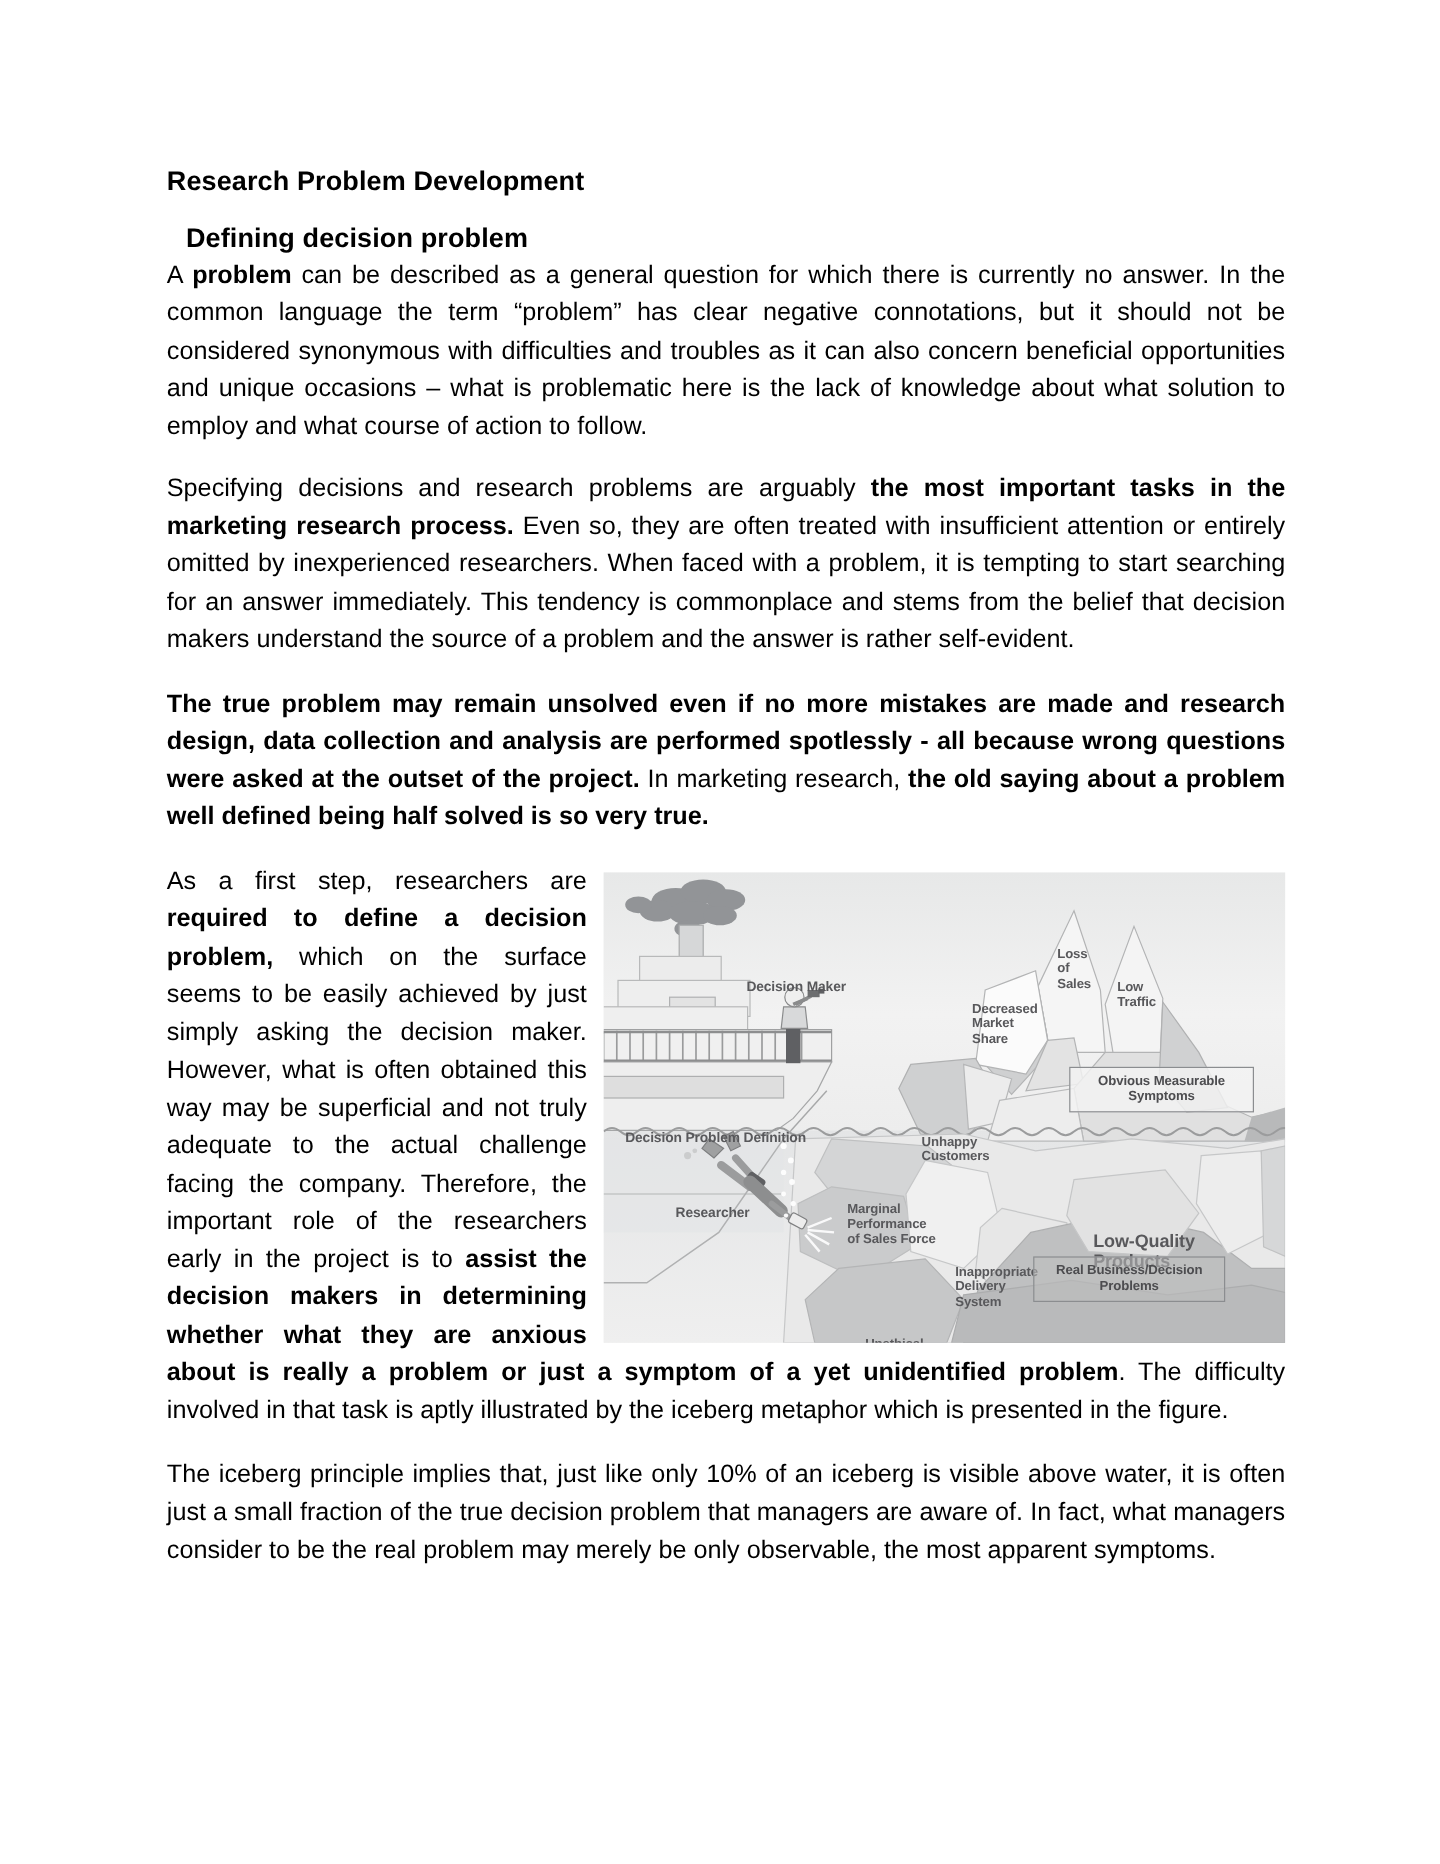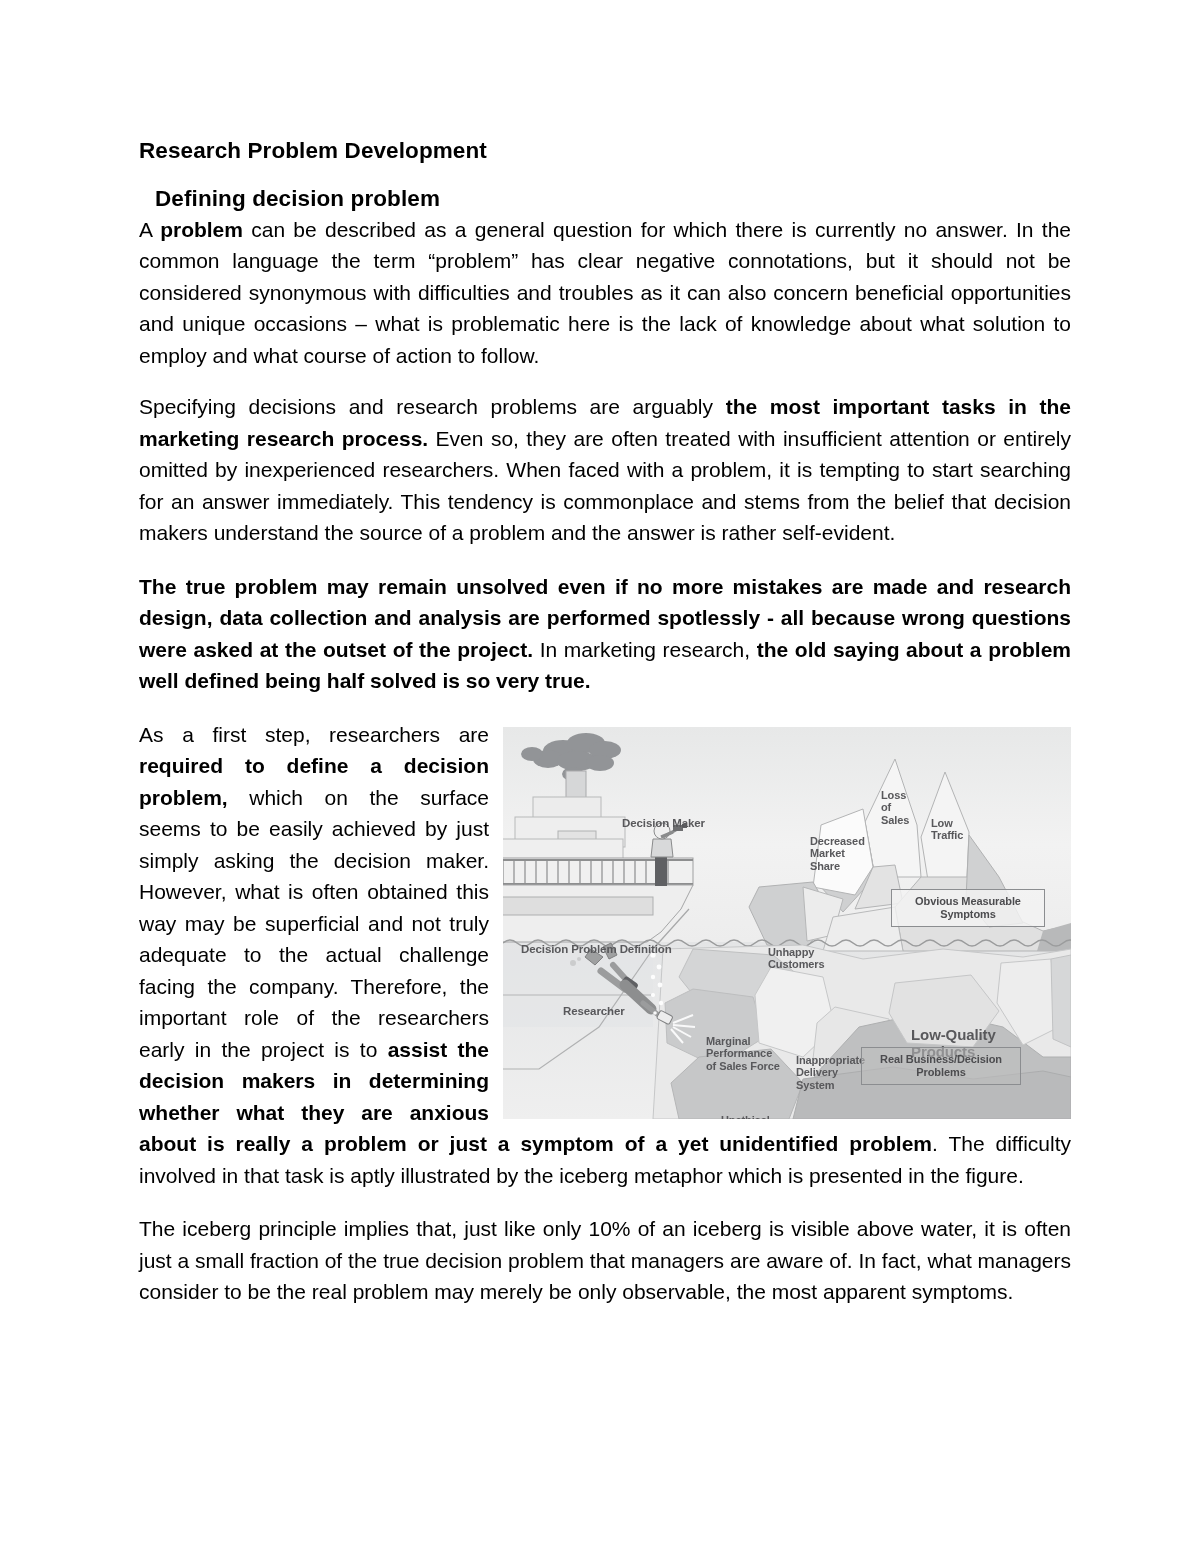--- a/index.html
+++ b/index.html
@@ -83,21 +83,21 @@
     pointer-events: none;
     white-space: pre-line;
   }
   .lbl-dm       { left: 119px; top: 90px;  width: 140px; font-size: 11.5px; }
   .lbl-dpd      { left: 18px;  top: 216px; width: 190px; font-size: 11.5px; }
   .lbl-res      { left: 60px;  top: 278px; width: 120px; font-size: 11.5px; }
   .lbl-unhappy  { left: 265px; top: 171px; width: 92px;  font-size: 11px; margin-top: 48px; }
   .lbl-decmkt   { left: 307px; top: 108px; width: 88px;  font-size: 11px; }
   .lbl-loss     { left: 378px; top: 62px;  width: 60px;  font-size: 11px; }
   .lbl-lowtraf  { left: 428px; top: 90px;  width: 62px;  font-size: 11px; }
-  .lbl-marginal { left: 203px; top: 275px; width: 106px; font-size: 11px; margin-top: 33px; }
+  .lbl-marginal { left: 203px; top: 275px; width: 106px; font-size: 11px; }
   .lbl-inapp    { left: 293px; top: 327px; width: 90px;  font-size: 11px; }
   .lbl-lowqual  { left: 408px; top: 300px; width: 96px;  font-size: 15px; }
   .lbl-unethic  { left: 218px; top: 387px; width: 100px; font-size: 11px; }
 
   .fig-box {
     position: absolute;
     border: 1px solid #8b8d90;
     background: rgba(243,243,243,0.82);
     color: #4c4c4f;
     font-weight: bold;

